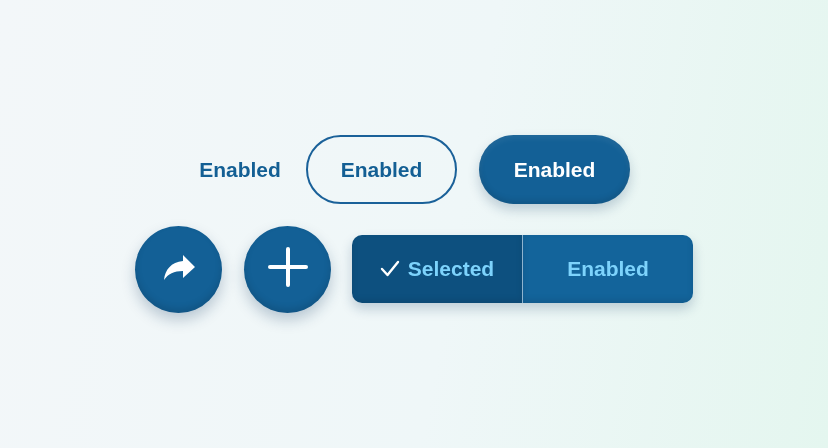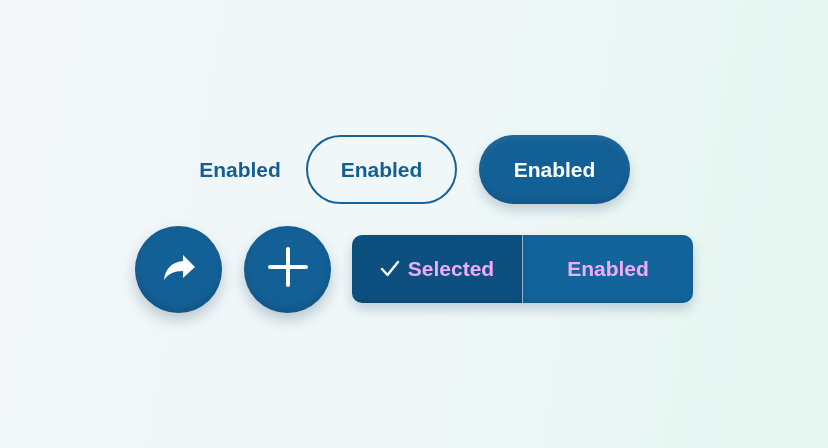--- a/index.html
+++ b/index.html
@@ -13,21 +13,21 @@
     .text-btn { left: 190px; top: 150px; width: 100px; height: 40px; color: #135f94; }
     .outlined-btn { left: 306px; top: 135px; width: 151px; height: 69px; border: 2px solid #1a6199; border-radius: 35px; color: #135f94; background: transparent; }
     .filled-btn { left: 479px; top: 135px; width: 151px; height: 69px; border-radius: 35px; background: #136096; color: #fff;
       box-shadow: 0 6px 12px rgba(20,60,100,0.22), inset 0 -3px 6px rgba(0,0,0,0.12), inset 0 3px 6px rgba(255,255,255,0.08); }
     .fab { width: 87px; height: 87px; border-radius: 50%; background: #136096; top: 226px;
       box-shadow: 0 7px 14px rgba(20,60,100,0.25), inset 0 -4px 7px rgba(0,0,0,0.12); }
     .fab-share { left: 135px; }
     .fab-add { left: 244px; }
     .segmented { position: absolute; left: 352px; top: 235px; width: 341px; height: 68px; border-radius: 10px; overflow: hidden; display: flex;
       box-shadow: 0 6px 12px rgba(20,60,100,0.22); }
-    .seg { flex: 1; display: flex; align-items: center; justify-content: center; color: #f0abfc; font-weight: bold; font-size: 21px; cursor: pointer;
+    .seg { flex: 1; display: flex; align-items: center; justify-content: center; color: #7dd3fc; font-weight: bold; font-size: 21px; cursor: pointer;
       box-shadow: inset 0 -3px 6px rgba(0,0,0,0.10); }
     .seg-selected { background: #0d507f; border-right: 1px solid #8fb4cf; }
     .seg-enabled { background: #13649b; }
     .check { margin-right: 8px; display: inline-flex; }
   </style>
 </head>
 <body>
 
 <div class="btn text-btn">
   <span>Enabled</span>

